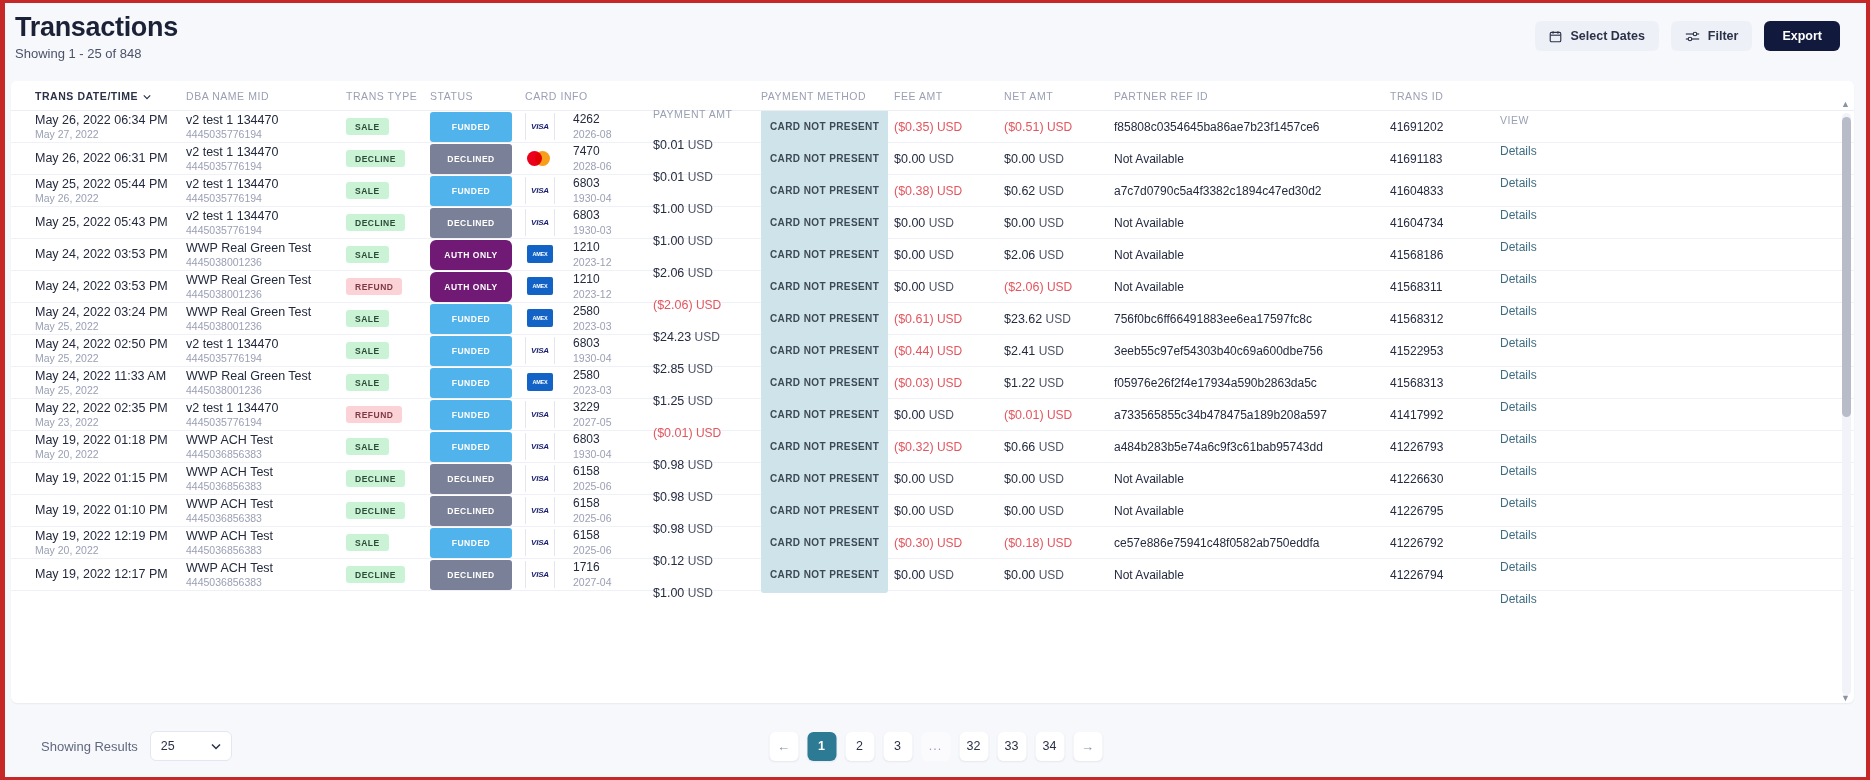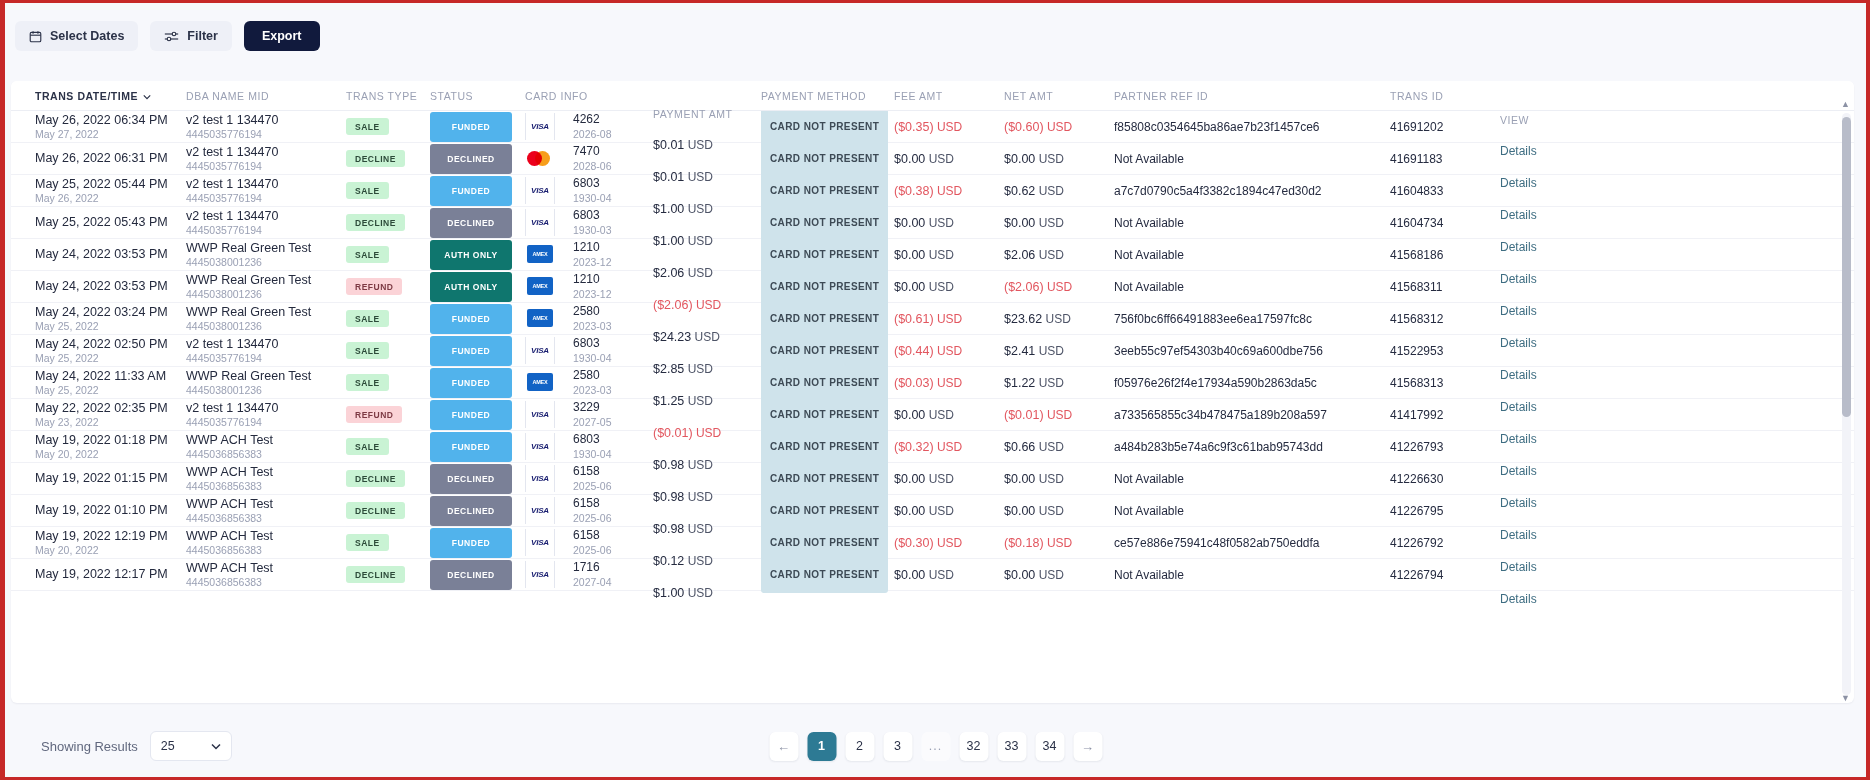--- a/index.html
+++ b/index.html
@@ -146,21 +146,21 @@
     display: inline-flex; align-items: center; justify-content: center;
     height: 30px; width: 82px;
     border-radius: 3px;
     font-size: 8.5px;
     font-weight: bold;
     letter-spacing: 0.5px;
     color: #ffffff;
   }
   .status.funded   { background: #51b3ec; }
   .status.declined { background: #7a8097; }
-  .status.auth     { background: #0f766e; }
+  .status.auth     { background: #701a75; border-radius: 6px; }
 
   .method {
     display: inline-flex; align-items: center; justify-content: center;
     height: 36px; padding: 4px 9px;
     border-radius: 3px;
     font-size: 10px;
     font-weight: bold;
     letter-spacing: 0.4px;
     background: #cfe3eb;
     color: #3d4a55;
@@ -247,20 +247,24 @@
   .pg.active { background: #2d7a94; color: #ffffff; font-weight: bold; }
   .pg.nav { color: #8c92a5; font-size: 13px; }
   .pg.ell { color: #9aa0b4; letter-spacing: 1px; box-shadow: none; background: #fbfbfd; }
 </style>
 </head>
 <body>
 
 <div class="app">
 
   <div class="page-header">
+    <div class="title-wrap">
+      <div class="page-title">Transactions</div>
+      <div class="page-sub">Showing 1 - 25 of 848</div>
+    </div>
     <div class="header-actions">
       <button class="btn">
         <span>
           <svg width="13" height="13" viewBox="0 0 16 16" fill="none" stroke="#2b3248" stroke-width="1.4">
             <rect x="1.5" y="3" width="13" height="11.5" rx="1.6"></rect>
             <path d="M1.5 6.4h13"></path>
               <path d="M5 1.5v3"></path>
               <path d="M11 1.5v3"></path>
           </svg>
         </span>
@@ -320,21 +324,21 @@
           <div class="cell c-status"><span class="status funded">FUNDED</span></div>
           <div class="cell c-card">
             <span class="card-brand">
               <span class="visa-badge">VISA</span>
             </span>
             <span class="card-last"><span class="card-num">4262</span><div class="card-exp">2026-08</div></span>
           </div>
           <div class="cell c-pay "><span class="amt">$0.01</span> <span class="cur">USD</span></div>
           <div class="cell c-method"><span class="method">CARD NOT PRESENT</span></div>
           <div class="cell c-fee amt-neg"><span class="amt">($0.35)</span> <span class="cur">USD</span></div>
-          <div class="cell c-net amt-neg"><span class="amt">($0.60)</span> <span class="cur">USD</span></div>
+          <div class="cell c-net amt-neg"><span class="amt">($0.51)</span> <span class="cur">USD</span></div>
           <div class="cell c-pref">f85808c0354645ba86ae7b23f1457ce6</div>
           <div class="cell c-tid">41691202</div>
           <div class="cell c-view"><span class="details-link">Details</span></div>
         </div>
         <div class="row">
           <div class="cell c-date">
             <div class="main-line">May 26, 2022 06:31 PM</div>
           </div>
           <div class="cell c-dba">
             <div class="main-line">v2 test 1 134470</div>

